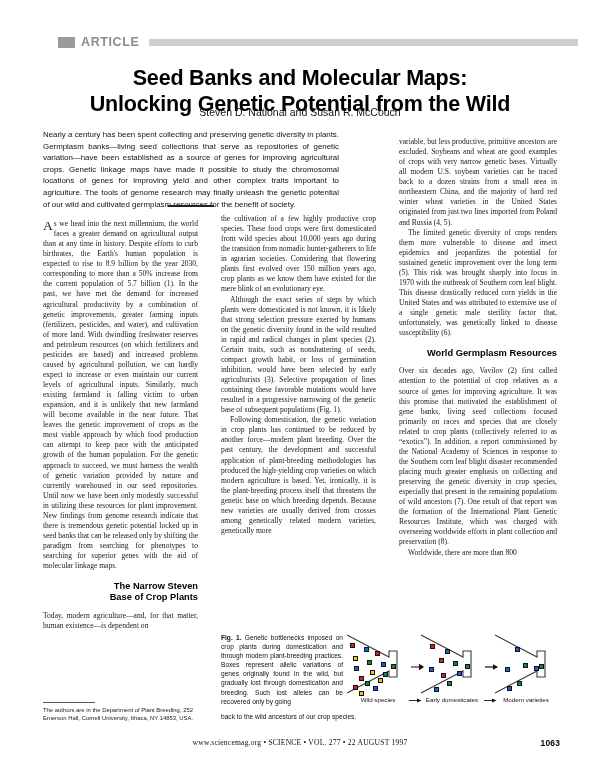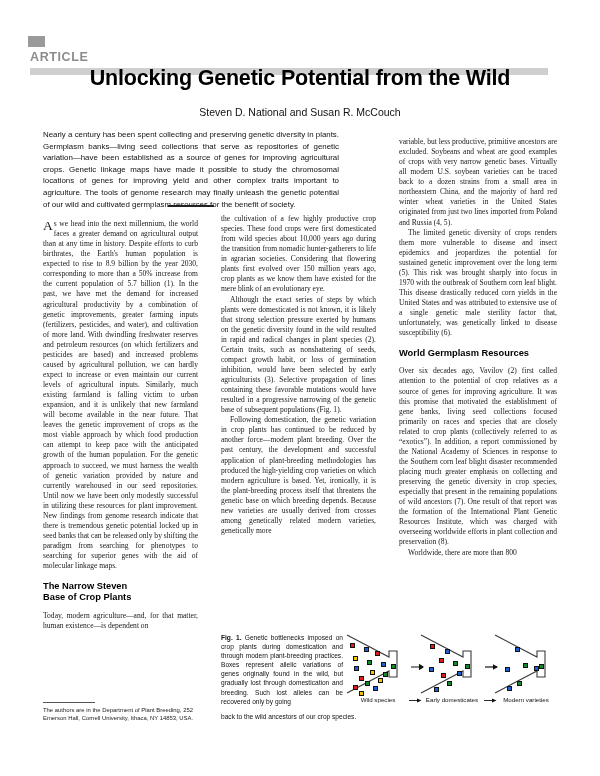--- a/index.html
+++ b/index.html
@@ -18,25 +18,25 @@
   .page {
     position: relative;
     width: 600px;
     height: 776px;
     padding: 0;
   }
 
   
   .article-bar {
     position: absolute;
-    left: 28px; top: 36px;
+    left: 58px; top: 36px;
     width: 520px;
     display: flex;
+    align-items: center;
     gap: 4px;
-    flex-direction: column;
   }
   .article-swatch {
     width: 17px; height: 11px;
     background: #9a9a9a;
     flex: 0 0 auto;
   }
   .article-kicker {
     font-family: "Liberation Sans", sans-serif;
     font-weight: bold;
     font-size: 12.5px;
@@ -117,21 +117,21 @@
     font-size: 13.5px;
     line-height: 0.86;
     padding: 1px 1px 0 0;
     font-family: "Liberation Serif", serif;
   }
 
   .sec-head {
     font-family: "Liberation Sans", sans-serif;
     font-weight: bold;
     font-size: 9.3px;
-    text-align: left;
+    text-align: right;
     line-height: 1.2;
     margin: 10px 0 7px 0;
     text-indent: 0;
     color: #000;
   }
 
   
   .figure {
     position: absolute;
     left: 221px; top: 633px;
@@ -252,20 +252,21 @@
 
 <div class="page">
 
   <div class="article-bar">
     <span class="article-swatch"></span>
     <span class="article-kicker">ARTICLE</span>
     <span class="article-rule"></span>
   </div>
 
   <h1 class="title">
+    <span class="l1">Seed Banks and Molecular Maps:</span>
     <span class="l2">Unlocking Genetic Potential from the Wild</span>
   </h1>
 
   <div class="byline">Steven D. National and Susan R. McCouch</div>
 
   <div class="abstract">Nearly a century has been spent collecting and preserving genetic diversity in plants. Germplasm banks—living seed collections that serve as repositories of genetic variation—have been established as a source of genes for improving agricultural crops. Genetic linkage maps have made it possible to study the chromosomal locations of genes for improving yield and other complex traits important to agriculture. The tools of genome research may finally unleash the genetic potential of our wild and cultivated germplasm resources for the benefit of society.</div>
   <div class="abstract-rule"></div>
 
   <div class="col col1">
     <p class="noindent">
@@ -372,14 +373,18 @@
         <path d="M0 3.5 L11 3.5" stroke="#111" stroke-width="0.9" fill="none"></path>
         <path d="M8 1.6 L12.5 3.5 L8 5.4 Z" fill="#111"></path>
       </svg>
 
     </div>
   </div>
 
   <div class="footnote-rule"></div>
   <div class="footnote">The authors are in the Department of Plant Breeding, 252 Emerson Hall, Cornell University, Ithaca, NY 14853, USA.</div>
 
+  <div class="footer">
+    <span class="footer-center">www.sciencemag.org • SCIENCE • VOL. 277 • 22 AUGUST 1997</span>
+    <span class="footer-page">1063</span>
+  </div>
 
 </div>
 
 </body></html>

